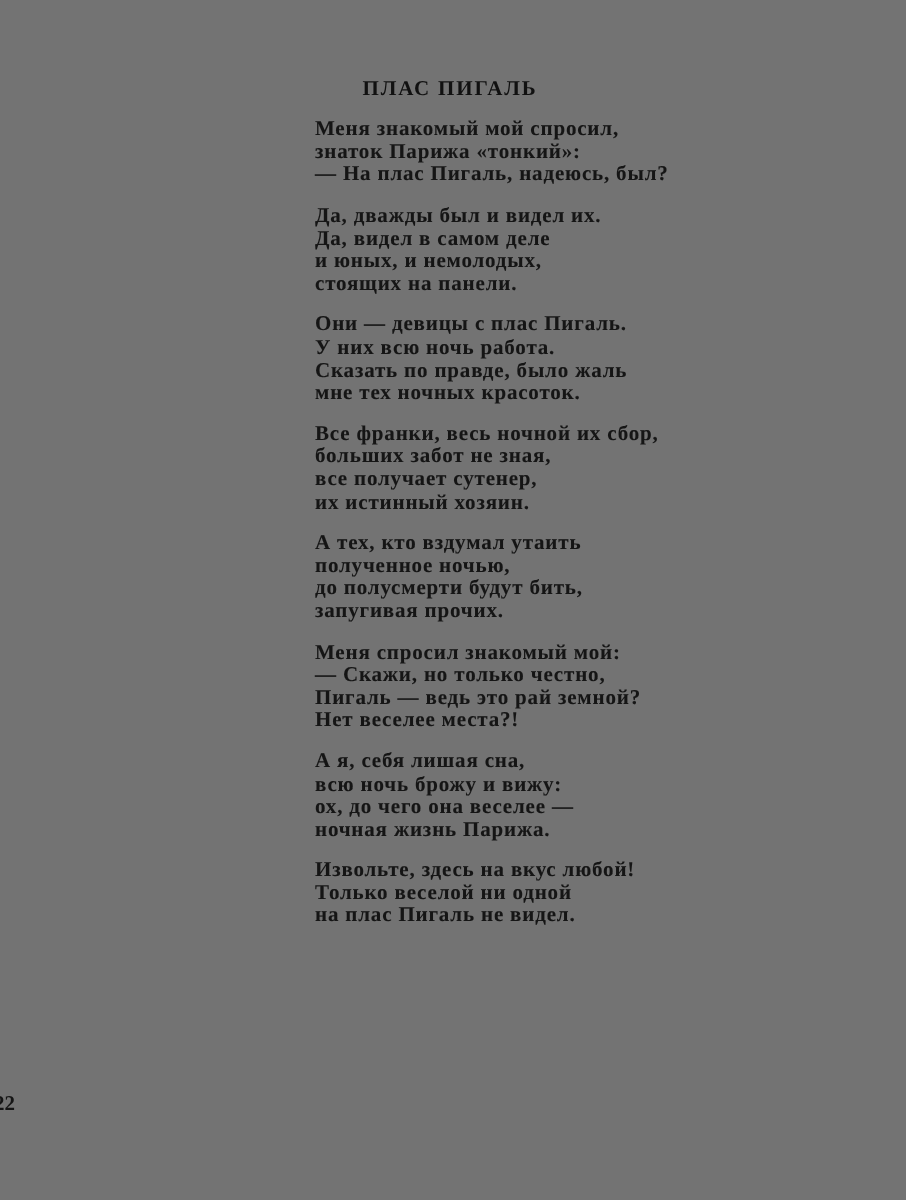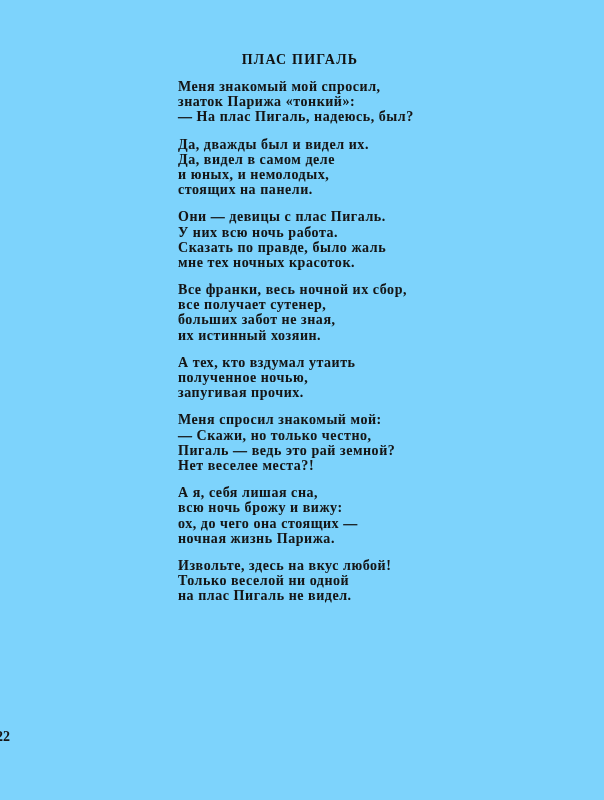--- a/index.html
+++ b/index.html
@@ -1,24 +1,24 @@
 <!DOCTYPE html>
 <html><head>
 <meta charset="utf-8">
 <style>
   html, body { margin:0; padding:0; }
   body { width:604px; height:800px; background:#ffffff; position:relative; overflow:hidden; }
-  .page { position:absolute; left:0; top:0; width:604px; height:800px; background:#7dd3fc; }
+  .page { position:absolute; left:0; top:0; width:604px; height:800px; background:#737373; }
   .title { position:absolute; left:0; width:604px; top:52px; text-align:center; padding-left:0;
     font-family:"Liberation Serif", serif; font-weight:bold; font-size:14px; letter-spacing:1.2px; color:#111; }
   .title span { display:inline-block; margin-left:-4px; }
   .poem { position:absolute; left:178px; top:79px; font-family:"Liberation Serif", serif;
     font-size:14px; line-height:15.2px; color:#151515; font-weight:bold; letter-spacing:0.55px;
     -webkit-text-stroke:0.05px #151515; }
-  .stanza { margin-bottom:12px; }
+  .stanza { margin-bottom:12px;margin-left:32px; }
   .line { white-space:pre; height:15.2px; }
   .pagenum { position:absolute; top:729px; left:0; width:604px; text-align:left;
     font-family:"Liberation Serif", serif; font-weight:bold; font-size:14px; color:#151515; }
   .pagenum span { display:inline-block; margin-left:-4px; }
 </style>
 </head>
 <body>
 
 <div class="page">
   <div class="title"><span>ПЛАС ПИГАЛЬ</span></div>
@@ -36,39 +36,40 @@
       <div class="line">стоящих на панели.</div>
     </div>
     <div class="stanza">
       <div class="line">Они — девицы с плас Пигаль.</div>
       <div class="line">У них всю ночь работа.</div>
       <div class="line">Сказать по правде, было жаль</div>
       <div class="line">мне тех ночных красоток.</div>
     </div>
     <div class="stanza">
       <div class="line">Все франки, весь ночной их сбор,</div>
+      <div class="line">больших забот не зная,</div>
       <div class="line">все получает сутенер,</div>
-      <div class="line">больших забот не зная,</div>
       <div class="line">их истинный хозяин.</div>
     </div>
     <div class="stanza">
       <div class="line">А тех, кто вздумал утаить</div>
       <div class="line">полученное ночью,</div>
+      <div class="line">до полусмерти будут бить,</div>
       <div class="line">запугивая прочих.</div>
     </div>
     <div class="stanza">
       <div class="line">Меня спросил знакомый мой:</div>
       <div class="line">— Скажи, но только честно,</div>
       <div class="line">Пигаль — ведь это рай земной?</div>
       <div class="line">Нет веселее места?!</div>
     </div>
     <div class="stanza">
       <div class="line">А я, себя лишая сна,</div>
       <div class="line">всю ночь брожу и вижу:</div>
-      <div class="line">ох, до чего она стоящих —</div>
+      <div class="line">ох, до чего она веселее —</div>
       <div class="line">ночная жизнь Парижа.</div>
     </div>
     <div class="stanza">
       <div class="line">Извольте, здесь на вкус любой!</div>
       <div class="line">Только веселой ни одной</div>
       <div class="line">на плас Пигаль не видел.</div>
     </div>
   </div>
 
   <div class="pagenum"><span>22</span></div>

